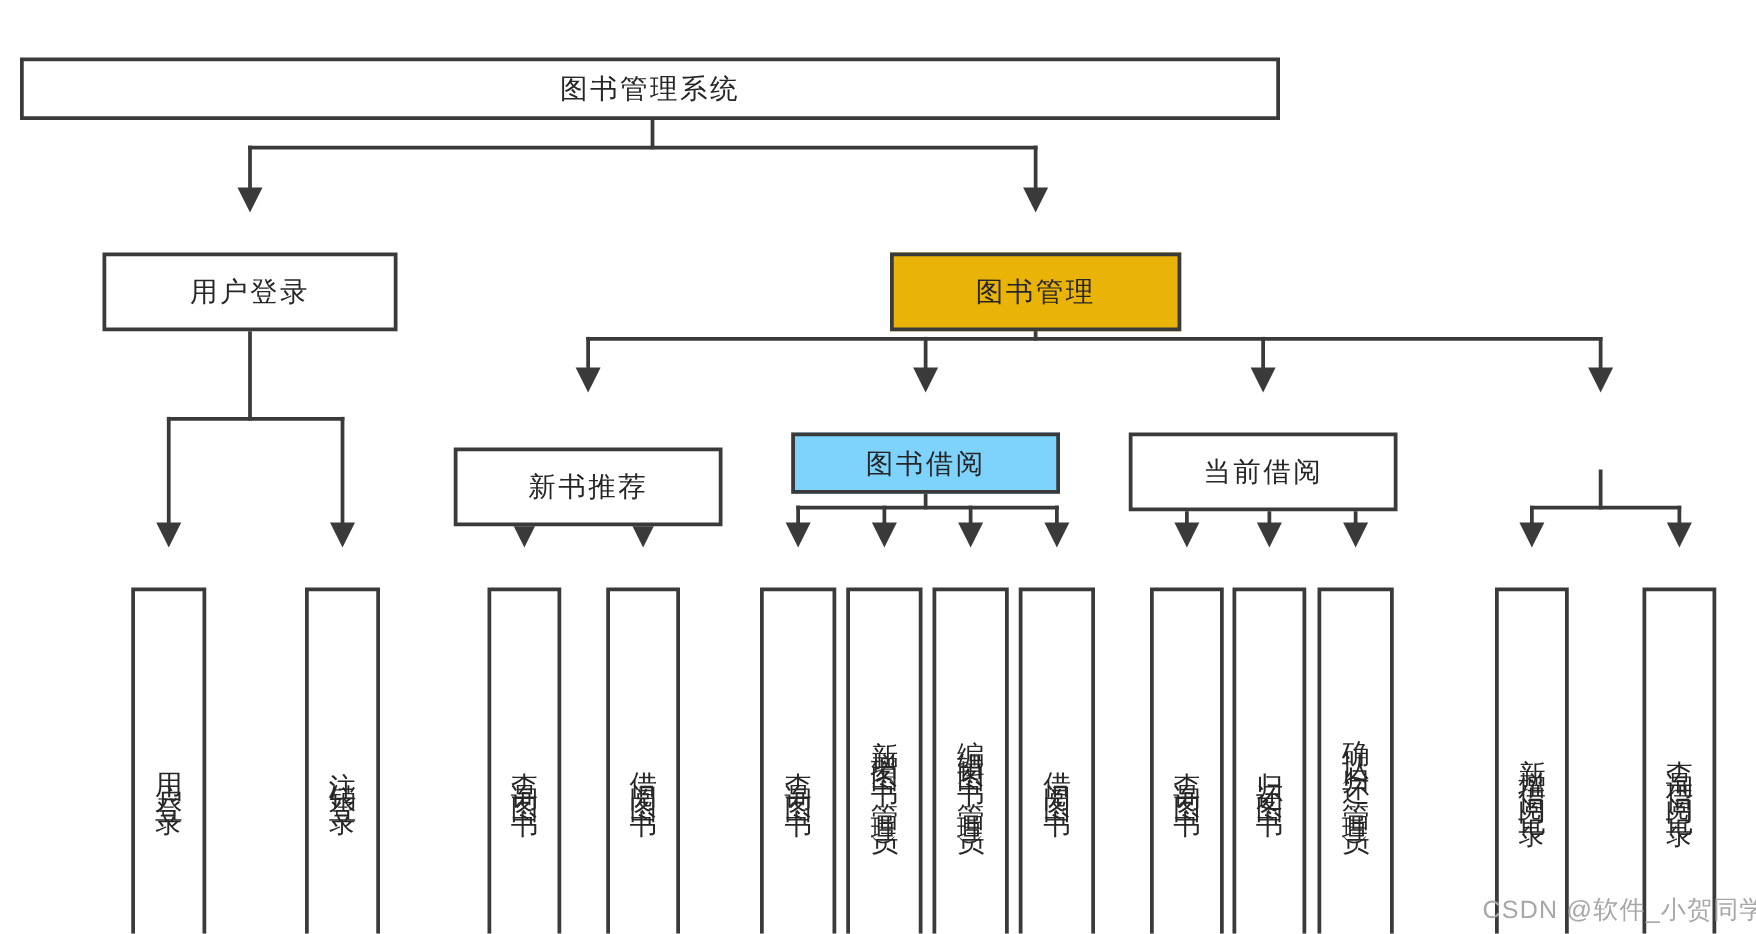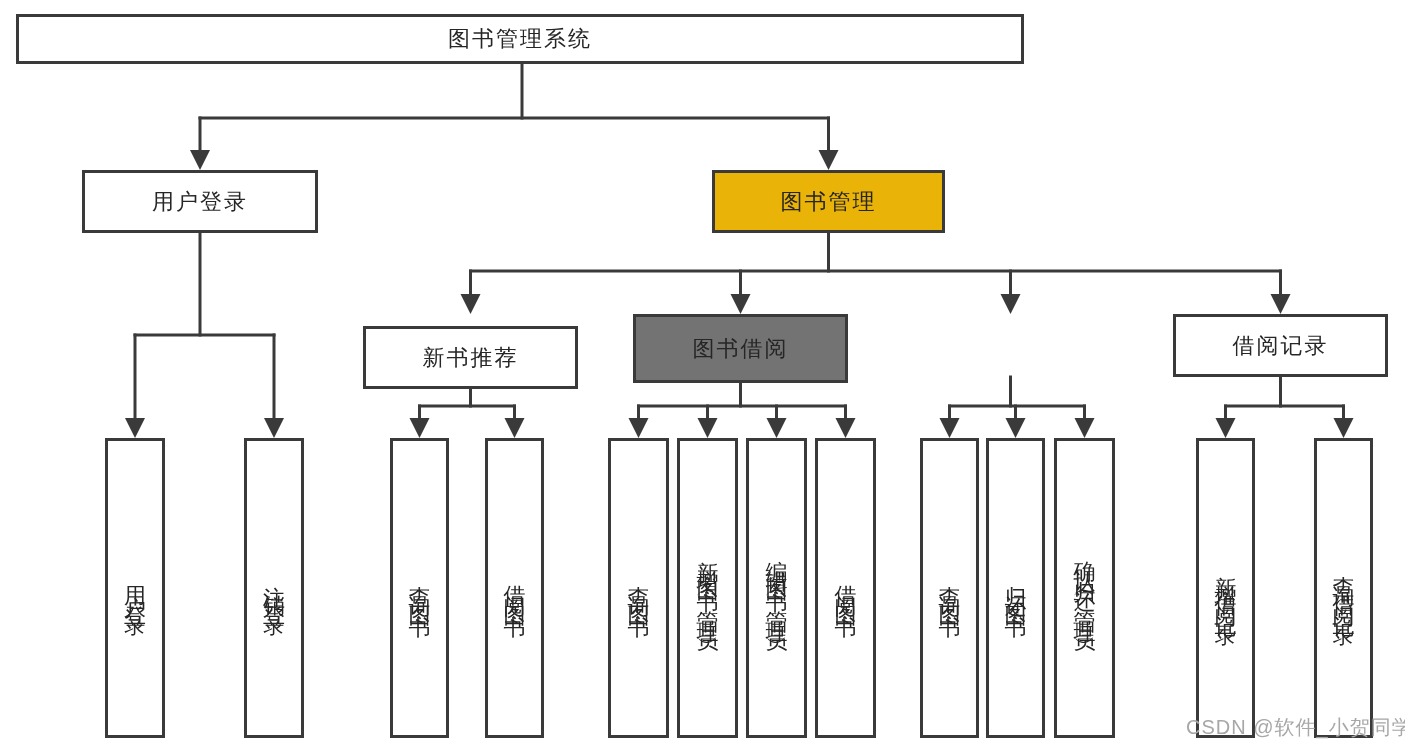--- a/index.html
+++ b/index.html
@@ -23,20 +23,21 @@
   .node {
     position: absolute;
     box-sizing: border-box;
     background: #ffffff;
     border: 3px solid #3a3a3a;
     display: flex;
     align-items: center;
     justify-content: center;
     color: #262626;
     overflow: hidden;
+    margin-top: 32px;
   }
   .node .node-label {
     white-space: nowrap;
   }
   .node.horizontal .node-label {
     font-size: 22px;
     letter-spacing: 2px;
   }
   .node.vertical .node-label {
     writing-mode: vertical-rl;
@@ -121,25 +122,25 @@
     </div>
     <div class="node horizontal" style="left: 82px; top: 170px; width: 236px; height: 63px; border-color: rgb(58, 58, 58); background: rgb(255, 255, 255); color: rgb(38, 38, 38);">
       <span class="node-label">用户登录</span>
     </div>
     <div class="node horizontal" style="left: 712px; top: 170px; width: 233px; height: 63px; border-color: rgb(58, 58, 58); background: #eab308; color: rgb(38, 38, 38);">
       <span class="node-label">图书管理</span>
     </div>
     <div class="node horizontal" style="left: 363px; top: 326px; width: 215px; height: 63px; border-color: rgb(58, 58, 58); background: rgb(255, 255, 255); color: rgb(38, 38, 38);">
       <span class="node-label">新书推荐</span>
     </div>
-    <div class="node horizontal" style="left: 633px; top: 314px; width: 215px; height: 69px; border-color: rgb(58, 58, 58); background: #737373; color: rgb(38, 38, 38);">
+    <div class="node horizontal" style="left: 633px; top: 314px; width: 215px; height: 49px; border-color: rgb(58, 58, 58); background: #7dd3fc; color: rgb(38, 38, 38);">
       <span class="node-label">图书借阅</span>
     </div>
-    <div class="node horizontal" style="left: 1173px; top: 314px; width: 215px; height: 63px; border-color: rgb(58, 58, 58); background: rgb(255, 255, 255); color: rgb(38, 38, 38);">
-      <span class="node-label">借阅记录</span>
+    <div class="node horizontal" style="left: 903px; top: 314px; width: 215px; height: 63px; border-color: rgb(58, 58, 58); background: rgb(255, 255, 255); color: rgb(38, 38, 38);">
+      <span class="node-label">当前借阅</span>
     </div>
     <div class="node vertical" style="left: 105px; top: 438px; width: 60px; height: 300px; border-color: rgb(58, 58, 58); background: rgb(255, 255, 255); color: rgb(38, 38, 38);">
       <span class="node-label">用户登录</span>
     </div>
     <div class="node vertical" style="left: 244px; top: 438px; width: 60px; height: 300px; border-color: rgb(58, 58, 58); background: rgb(255, 255, 255); color: rgb(38, 38, 38);">
       <span class="node-label">注销登录</span>
     </div>
     <div class="node vertical" style="left: 390px; top: 438px; width: 59px; height: 300px; border-color: rgb(58, 58, 58); background: rgb(255, 255, 255); color: rgb(38, 38, 38);">
       <span class="node-label">查询图书</span>
     </div>

